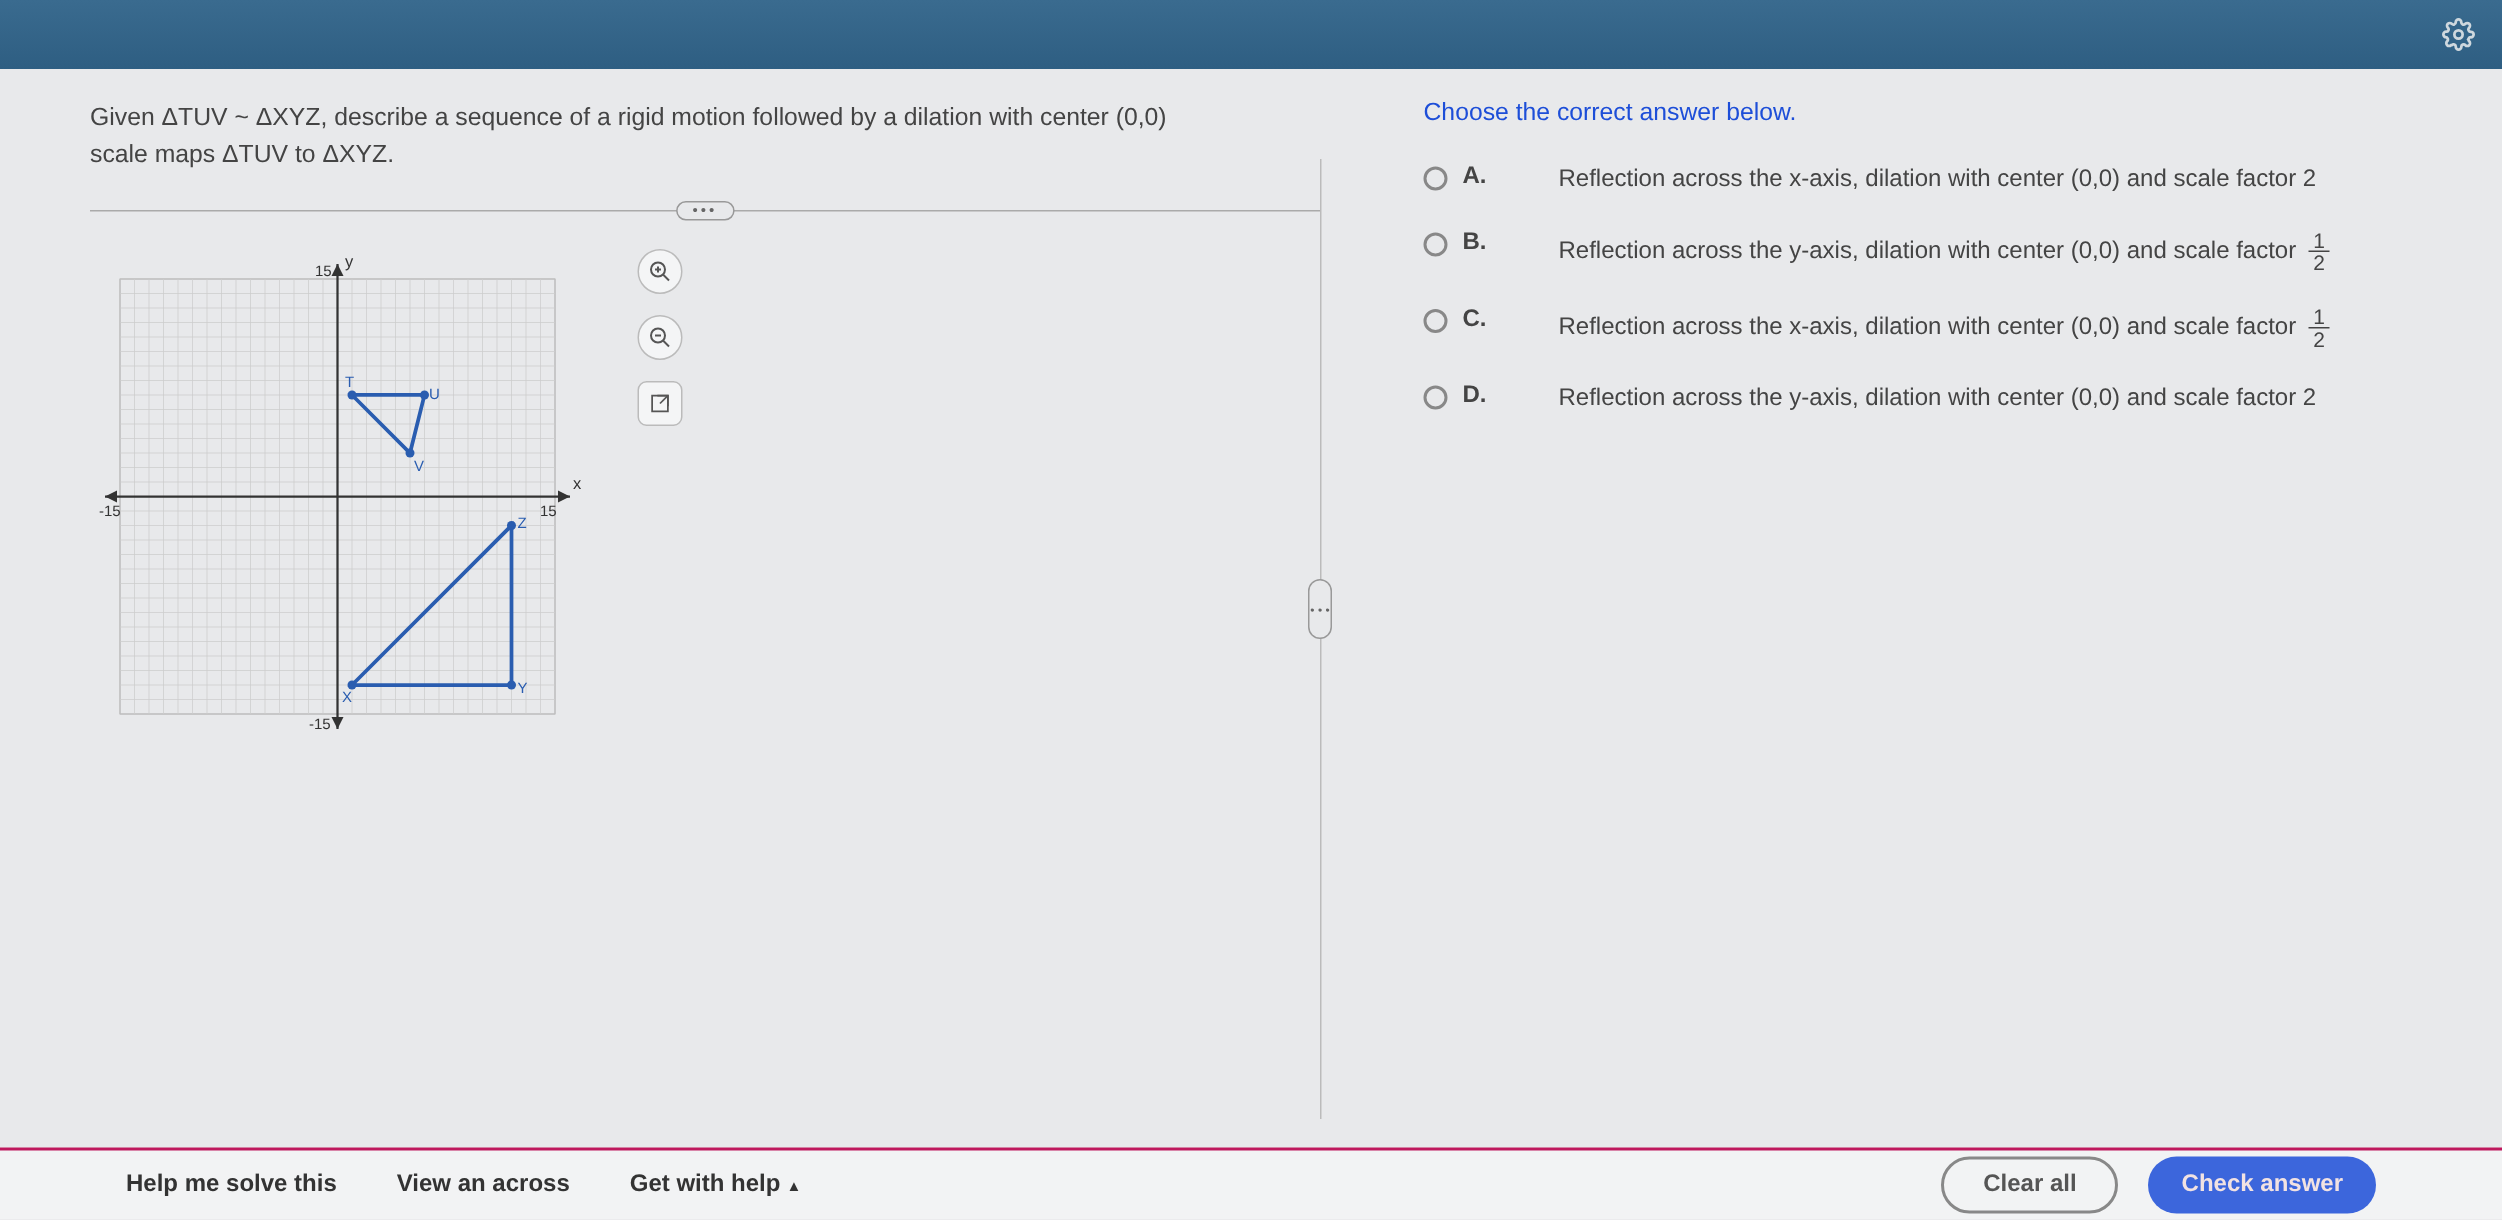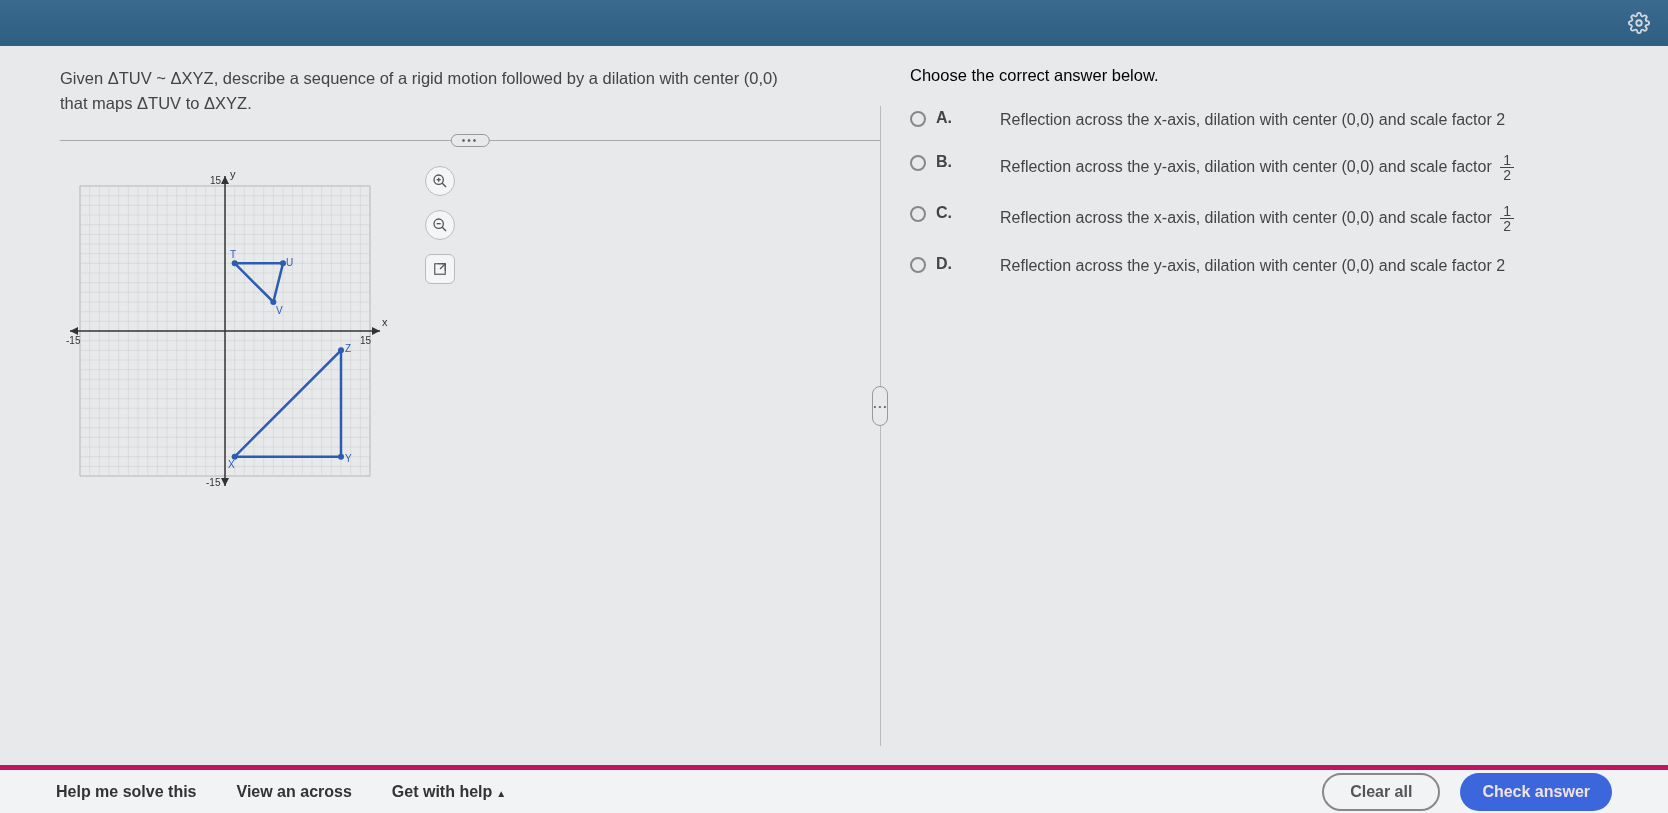--- a/index.html
+++ b/index.html
@@ -20,20 +20,21 @@
     position: absolute;
     right: 18px;
     top: 12px;
     color: #cfd8de;
   }
   .main {
     display: flex;
     padding: 20px 60px 0 60px;
     height: 700px;
     position: relative;
+    gap: 39px;
   }
   .left-col {
     width: 820px;
     position: relative;
   }
   .question-text {
     color: #444;
     font-size: 16.5px;
     line-height: 1.5;
   }
@@ -88,21 +89,21 @@
     justify-content: center;
     cursor: pointer;
     color: #555;
   }
   .tool-btn.square { border-radius: 6px; }
   .right-col {
     flex: 1;
     padding-left: 30px;
   }
   .choose-text {
-    color: #000000;
+    color: #1d4ed8;
     font-size: 16.5px;
     margin-bottom: 24px;
   }
   .option {
     display: flex;
     align-items: flex-start;
     gap: 10px;
     margin-bottom: 22px;
     font-size: 16px;
     color: #444;
@@ -154,25 +155,25 @@
     align-items: center;
     justify-content: center;
     font-size: 8px;
     color: #666;
     cursor: pointer;
   }
   .bottom-bar {
     position: absolute;
     bottom: 0; left: 0; right: 0;
     height: 48px;
-    border-top: 5px solid #be185d;
+    border-top: 2px solid #be185d;
     background: #f2f3f4;
     display: flex;
     align-items: center;
-    padding: 0 56px;
+    padding: 0 84px;
   }
   .link-btn {
     color: #333;
     font-weight: bold;
     font-size: 16px;
     margin-right: 40px;
     cursor: pointer;
   }
   .link-btn .caret { font-size: 10px; margin-left: 4px; }
   .spacer { flex: 1; }
@@ -208,21 +209,21 @@
         <circle cx="12" cy="12" r="3"></circle>
         <path d="M19.4 15a1.7 1.7 0 0 0 .34 1.87l.06.06a2 2 0 1 1-2.83 2.83l-.06-.06a1.7 1.7 0 0 0-1.87-.34 1.7 1.7 0 0 0-1 1.56V21a2 2 0 1 1-4 0v-.09a1.7 1.7 0 0 0-1-1.56 1.7 1.7 0 0 0-1.87.34l-.6.06a2 2 0 1 1-2.83-2.83l.06-.06a1.7 1.7 0 0 0 .34-1.87 1.7 1.7 0 0 0-1.56-1H3a2 2 0 1 1 0-4h.09a1.7 1.7 0 0 0 1.56-1 1.7 1.7 0 0 0-.34-1.87l-.06-.06a2 2 0 1 1 2.83-2.83l.06.06a1.7 1.7 0 0 0 1.87.34H9a1.7 1.7 0 0 0 1-1.56V3a2 2 0 1 1 4 0v.09a1.7 1.7 0 0 0 1 1.56 1.7 1.7 0 0 0 1.87-.34l.06-.06a2 2 0 1 1 2.83 2.83l-.06.06a1.7 1.7 0 0 0-.34 1.87V9a1.7 1.7 0 0 0 1.56 1H21a2 2 0 1 1 0 4h-.09a1.7 1.7 0 0 0-1.56 1z"></path>
       </svg>
   </span>
 </div>
 
 <div class="main">
   <div class="left-col">
     <div class="question-text">
       <span>Given </span><span>ΔTUV</span><span> ~ </span><span>ΔXYZ</span><span>, describe a sequence of a rigid motion followed by a dilation with center (0,0)</span><br>
-      <span>that maps </span><span>ΔTUV</span><span> to </span><span>ΔXYZ</span><span>.</span>
+      <span>scale maps </span><span>ΔTUV</span><span> to </span><span>ΔXYZ</span><span>.</span>
     </div>
 
     <div class="hr-wrap">
       <div class="hr-line"></div>
       <div class="hr-pill">•••</div>
     </div>
 
     <div class="graph-row">
       <div class="graph-box">
         <svg width="330" height="340" viewBox="0 0 330 340">

